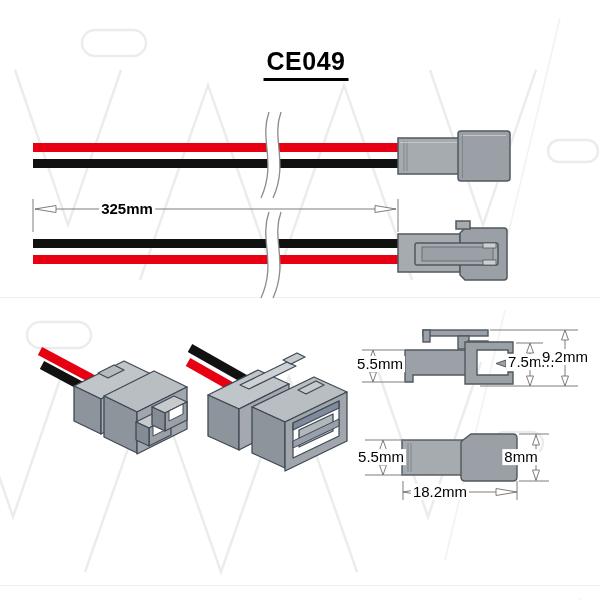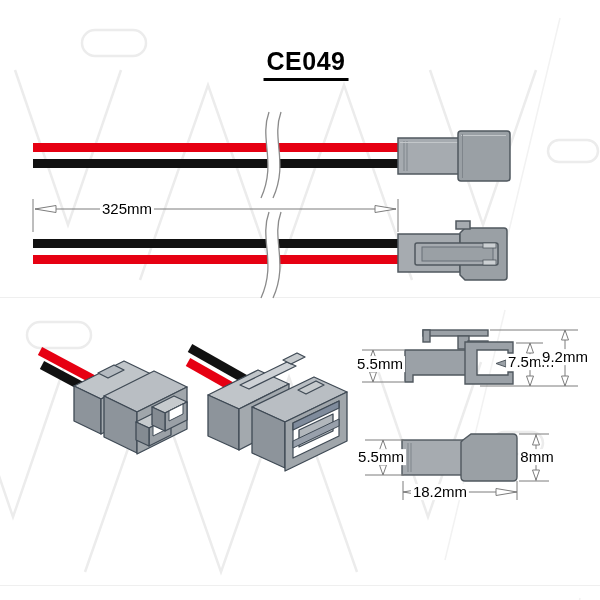--- a/index.html
+++ b/index.html
@@ -175,22 +175,22 @@
       <line x1="403" y1="481" x2="403" y2="500"></line>
       <line x1="517" y1="481" x2="517" y2="500"></line>
       <line x1="403" y1="492" x2="517" y2="492"></line>
       <polygon points="403,492 424,488.5 424,495.5" fill="#ffffff"></polygon>
       <polygon points="517,492 496,488.5 496,495.5" fill="#ffffff"></polygon>
     </g>
   </svg>
 
   <span class="title">CE049</span>
 
-  <span class="lbl" style="left:127px;top:209px;">325mm</span>
+  <span class="lbl" style="left:127px;top:209px;font-weight:bold;">325mm</span>
 
   <span class="lbl" style="left:380px;top:364px;">5.5mm</span>
   <span class="lbl" style="left:531px;top:362px;">7.5mm</span>
   <span class="lbl" style="left:565px;top:357px;">9.2mm</span>
 
   <span class="lbl" style="left:381px;top:457px;">5.5mm</span>
-  <span class="lbl" style="left:537px;top:457px;">8mm</span>
+  <span class="lbl" style="left:521px;top:457px;">8mm</span>
   <span class="lbl" style="left:440px;top:492px;">18.2mm</span>
 </div>
 
 </body></html>

